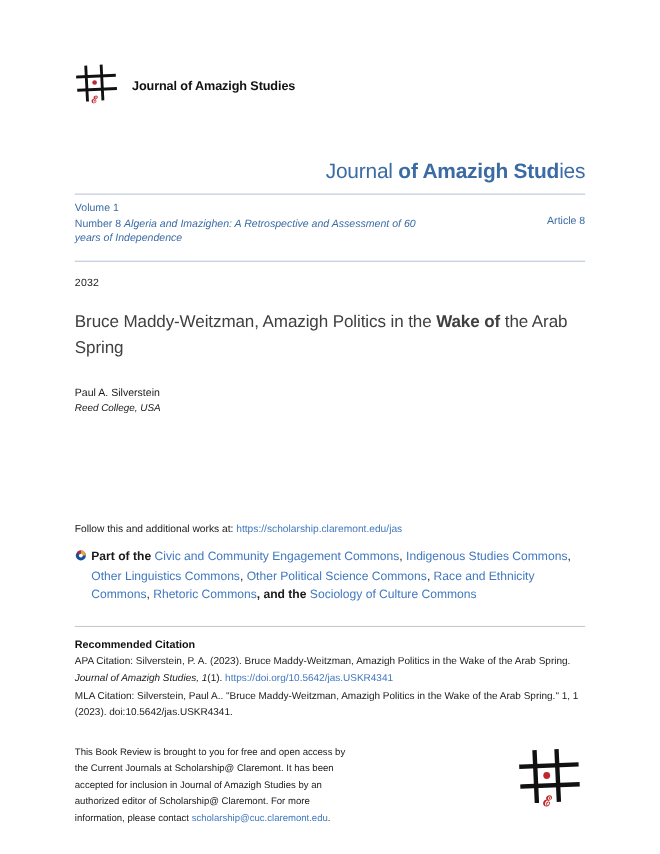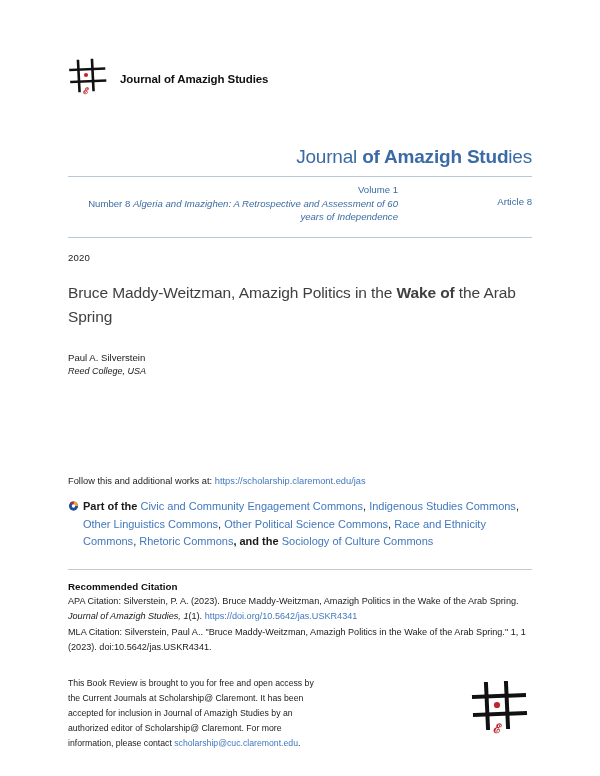--- a/index.html
+++ b/index.html
@@ -64,21 +64,21 @@
   }
   .volblock {
     display: flex;
     justify-content: space-between;
     align-items: flex-start;
     padding: 6px 0 5px 0;
     color: #3b6ba5;
     font-size: 9.6px;
     line-height: 1.42;
   }
-  .volblock .left { max-width: 330px; text-align: right; }
+  .volblock .left { max-width: 330px; }
   .volblock .right { font-size: 9.6px; white-space: nowrap; padding-top: 12px; }
   .volblock i { font-style: italic; }
 
   
   .year {
     margin-top: 14px;
     font-size: 9.6px;
     color: #1a1a1a;
     letter-spacing: 0.2px;
   }
@@ -197,21 +197,21 @@
   <div class="volblock">
     <div class="left">
       <div>Volume 1</div>
       <div><span>Number 8 </span><i>Algeria and Imazighen: A Retrospective and Assessment of 60 years of Independence</i></div>
     </div>
     <div class="right">Article 8</div>
   </div>
 
   <hr class="rule-blue">
 
-  <div class="year">2020</div>
+  <div class="year">2032</div>
 
   <div class="art-title"><span>Bruce Maddy-Weitzman, Amazigh Politics in the </span><span class="bd">Wake of</span><span> the Arab Spring</span></div>
 
   <div class="author">
     <div>Paul A. Silverstein</div>
     <div class="aff">Reed College, USA</div>
   </div>
 
   <div class="follow"><span>Follow this and additional works at: </span><a class="link" href="#">https://scholarship.claremont.edu/jas</a></div>
 

